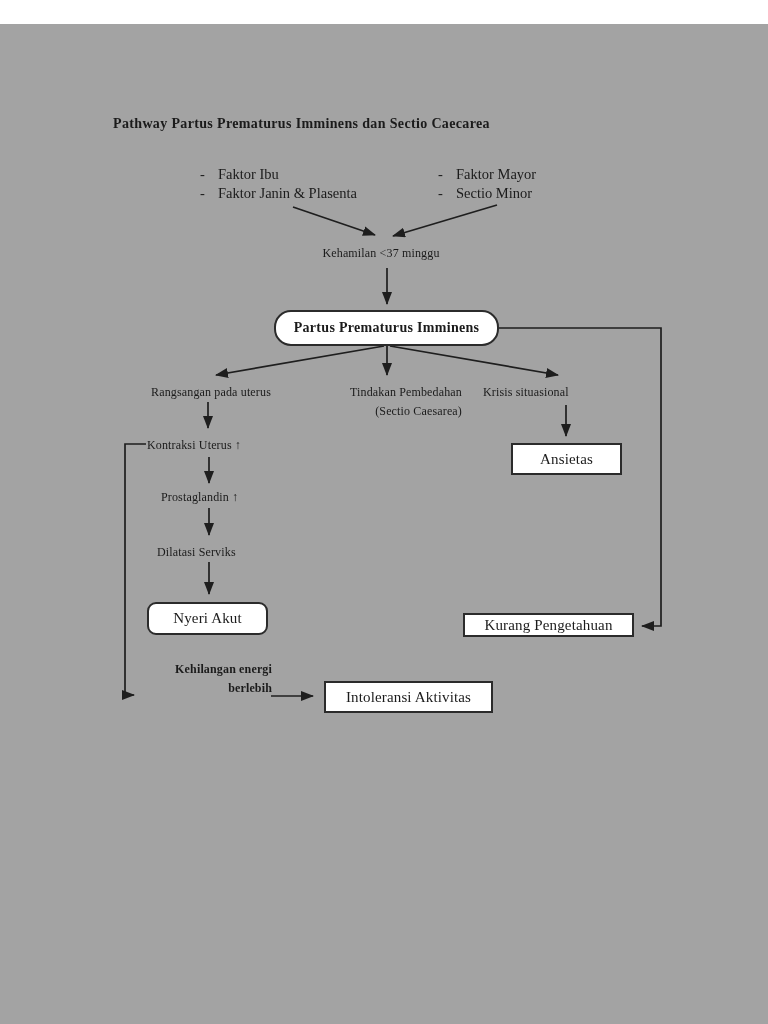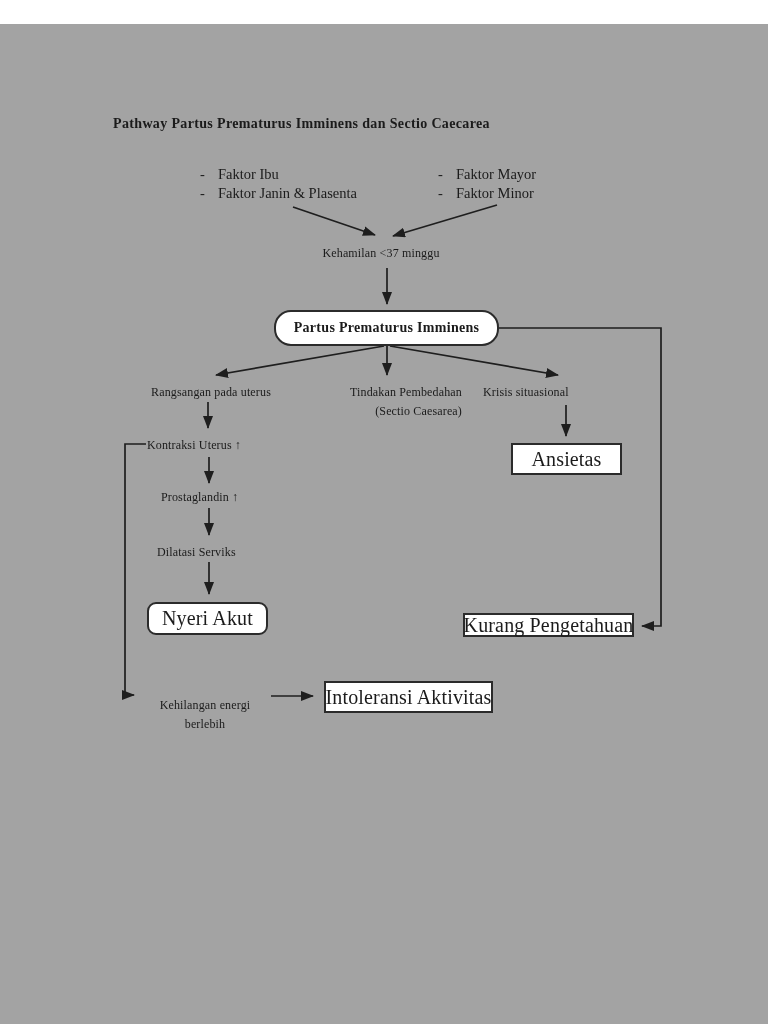--- a/index.html
+++ b/index.html
@@ -15,36 +15,36 @@
     font-size:14px; font-weight:bold; letter-spacing:0.35px; white-space:nowrap;
   }
   .label { position:absolute; font-size:12px; line-height:19px; white-space:nowrap; letter-spacing:0.15px; }
   .centered { text-align:center; white-space:normal; }
   .list { position:absolute; font-size:14.5px; line-height:19px; }
   .list-row { display:flex; }
   .dash { width:18px; flex:0 0 18px; }
   .box {
     position:absolute; border:2px solid #2b2b2b; background:#ffffff;
     display:flex; align-items:center; justify-content:center;
-    font-size:20px; letter-spacing:0.15px; box-sizing:border-box; white-space:nowrap;
+    font-size:15px; letter-spacing:0.15px; box-sizing:border-box; white-space:nowrap;
   }
   #ppi-box { left:274px; top:286px; width:225px; height:36px; font-weight:bold; font-size:14px; letter-spacing:0.3px;border-radius:17px; }
   #factors-left  { left:200px; top:141px; }
   #factors-right { left:438px; top:141px; }
   #kehamilan   { left:303px; top:220px; width:156px; text-align:center; }
   #rangsangan  { left:133px; top:359px; width:156px; text-align:center; }
   #tindakan    { left:310px; top:359px; width:152px; text-align:right; }
   #krisis      { left:483px; top:359px; width:112px; text-align:left; }
   #kontraksi   { left:147px; top:412px; }
   #prostaglandin { left:161px; top:464px; }
   #dilatasi    { left:157px; top:519px; }
   #nyeri-box   { left:147px; top:578px; width:121px; height:33px;border-radius:9px; }
   #ansietas-box{ left:511px; top:419px; width:111px; height:32px; }
   #kurang-box  { left:463px; top:589px; width:171px; height:24px; }
-  #kehilangan  { left:138px; top:672px; width:134px; text-align:center; white-space:normal; }
+  #kehilangan  { left:138px; top:636px; width:134px; text-align:right; white-space:normal;font-weight:bold; }
   #intoleransi-box { left:324px; top:657px; width:169px; height:32px; }
 </style>
 </head>
 <body>
 
 <div id="page">
 
   <svg id="connectors" viewBox="0 0 768 1024" xmlns="http://www.w3.org/2000/svg">
     <defs>
       <marker id="ah" markerUnits="userSpaceOnUse" markerWidth="13" markerHeight="10" refX="12" refY="5" orient="auto">
@@ -80,21 +80,21 @@
     </div>
   </div>
 
   <div id="factors-right" class="list">
     <div class="list-row">
       <span class="dash">-</span>
       <span>Faktor Mayor</span>
     </div>
     <div class="list-row">
       <span class="dash">-</span>
-      <span>Faktor Minor</span>
+      <span>Sectio Minor</span>
     </div>
   </div>
 
   <div id="kehamilan" class="label">Kehamilan &lt;37 minggu</div>
 
   <div id="ppi-box" class="box">Partus Prematurus Imminens</div>
 
   <div id="rangsangan" class="label">Rangsangan pada uterus</div>
 
   <div id="tindakan" class="label centered">

